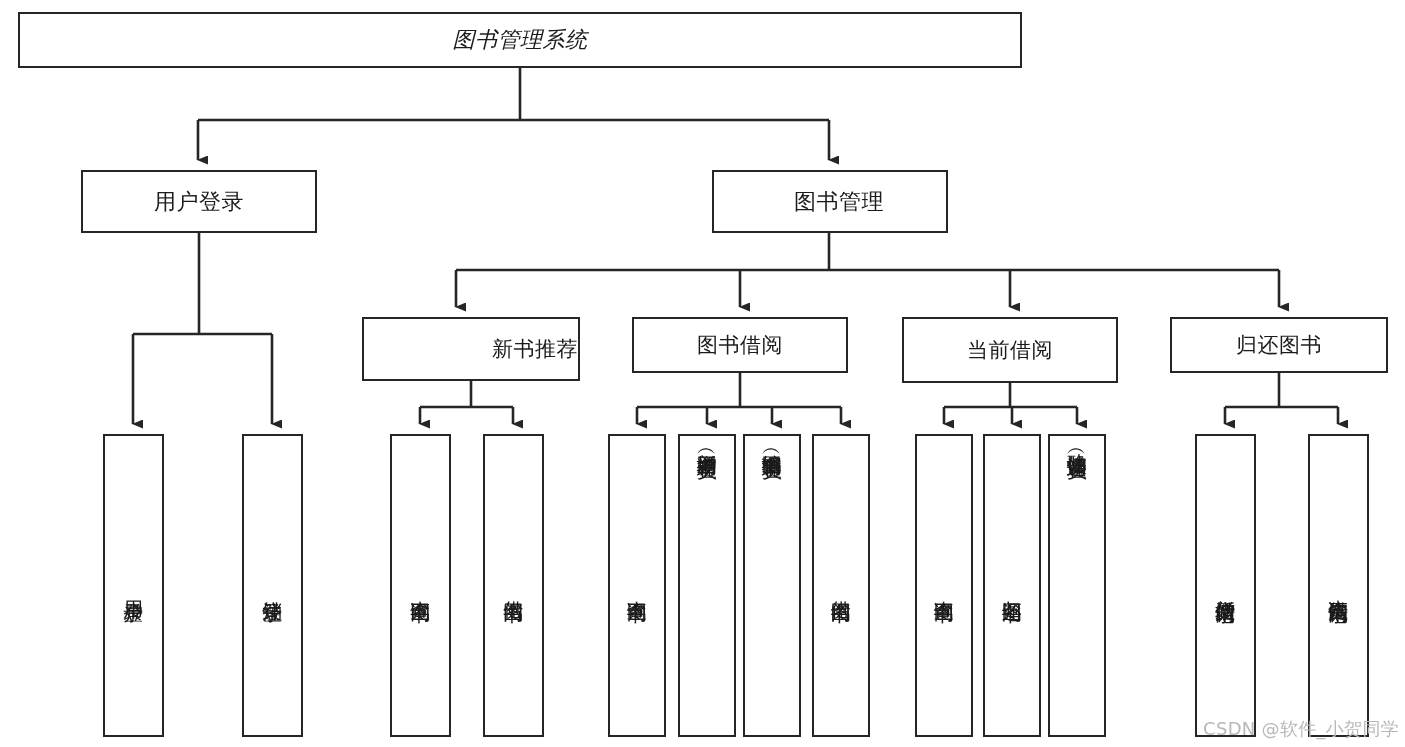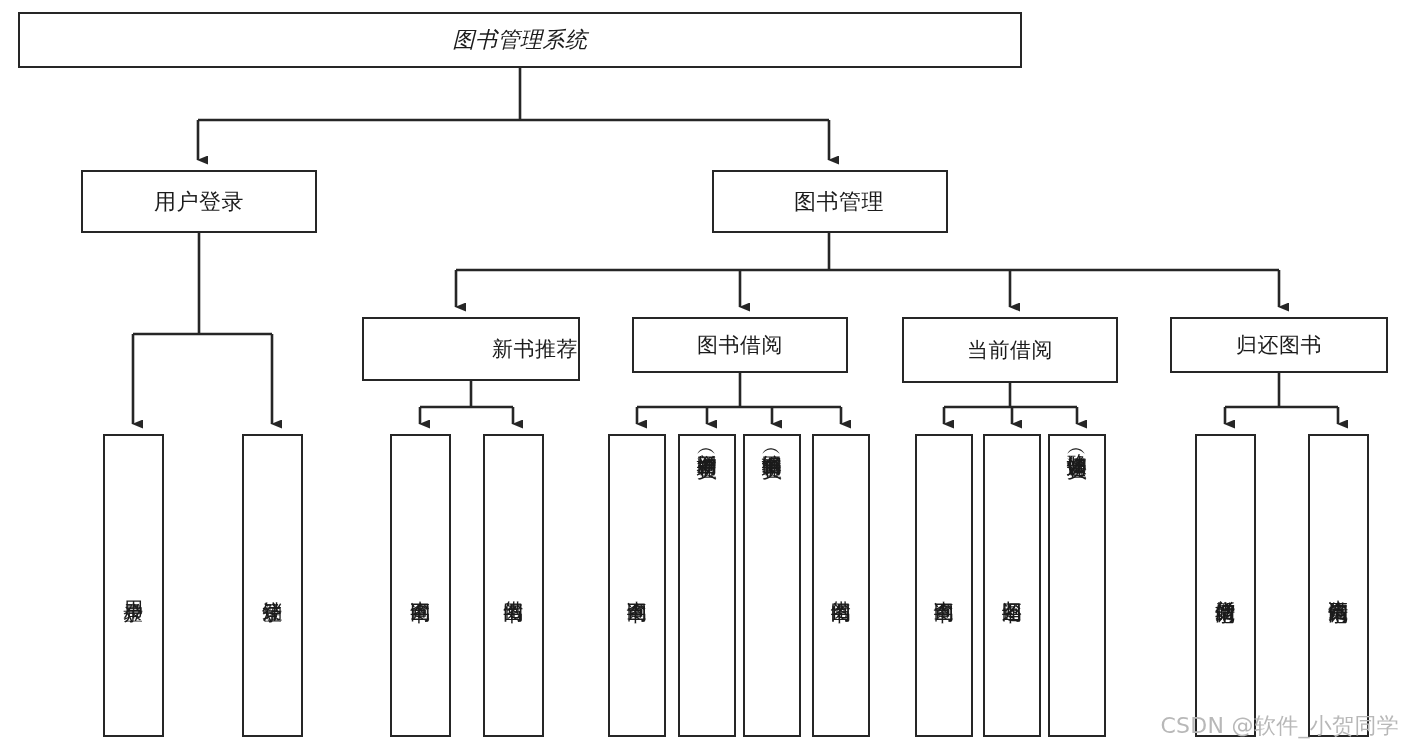--- a/index.html
+++ b/index.html
@@ -57,21 +57,21 @@
     padding-top: 2px;
   }
   .leaf.top-aligned {
     align-items: flex-start;
   }
   #watermark {
     position: absolute;
     right: 6px;
     bottom: 6px;
     color: #b8b8b8;
-    font-size: 22px;
+    font-size: 18px;
     white-space: nowrap;
     letter-spacing: 0.3px;
   }
 </style>
 </head>
 <body>
 
 <div id="diagram-root">
 
   <svg id="diagram-svg" viewBox="0 0 1405 747" xmlns="http://www.w3.org/2000/svg">

